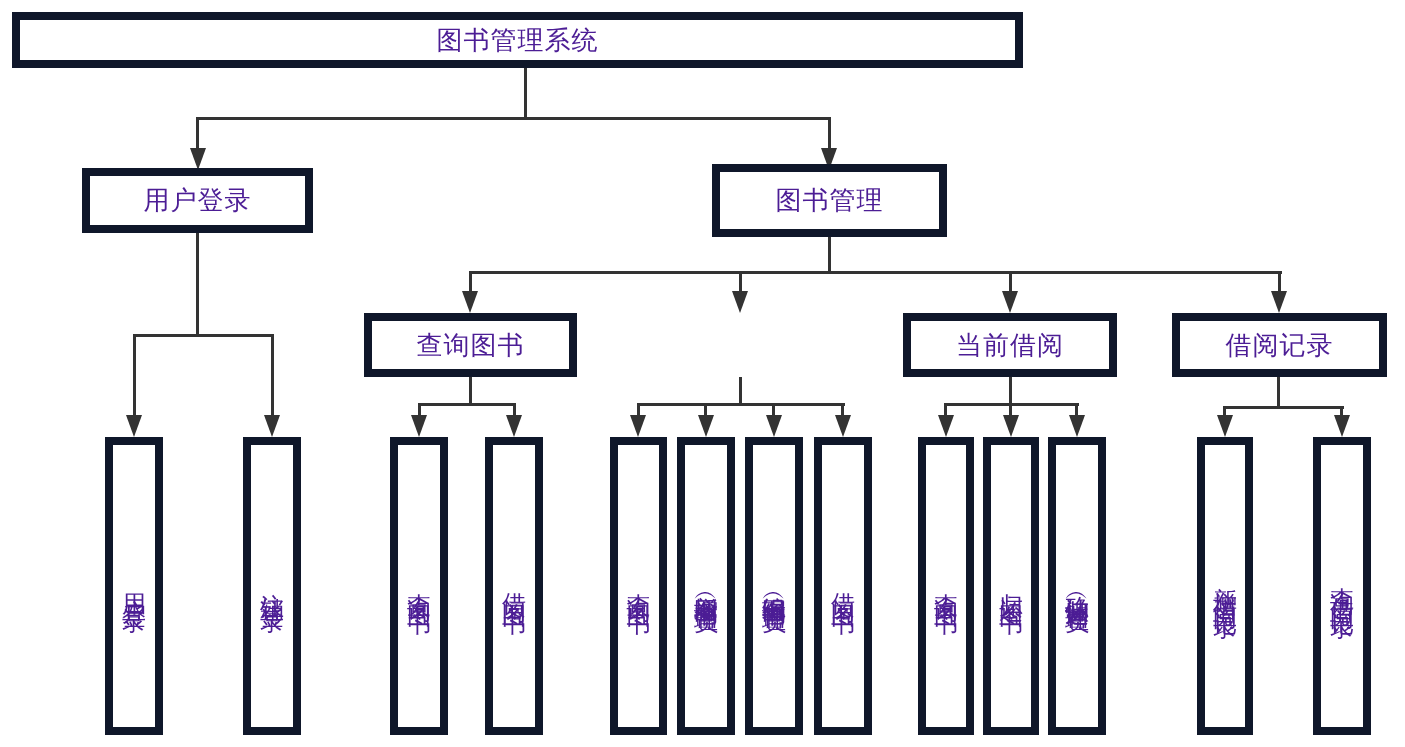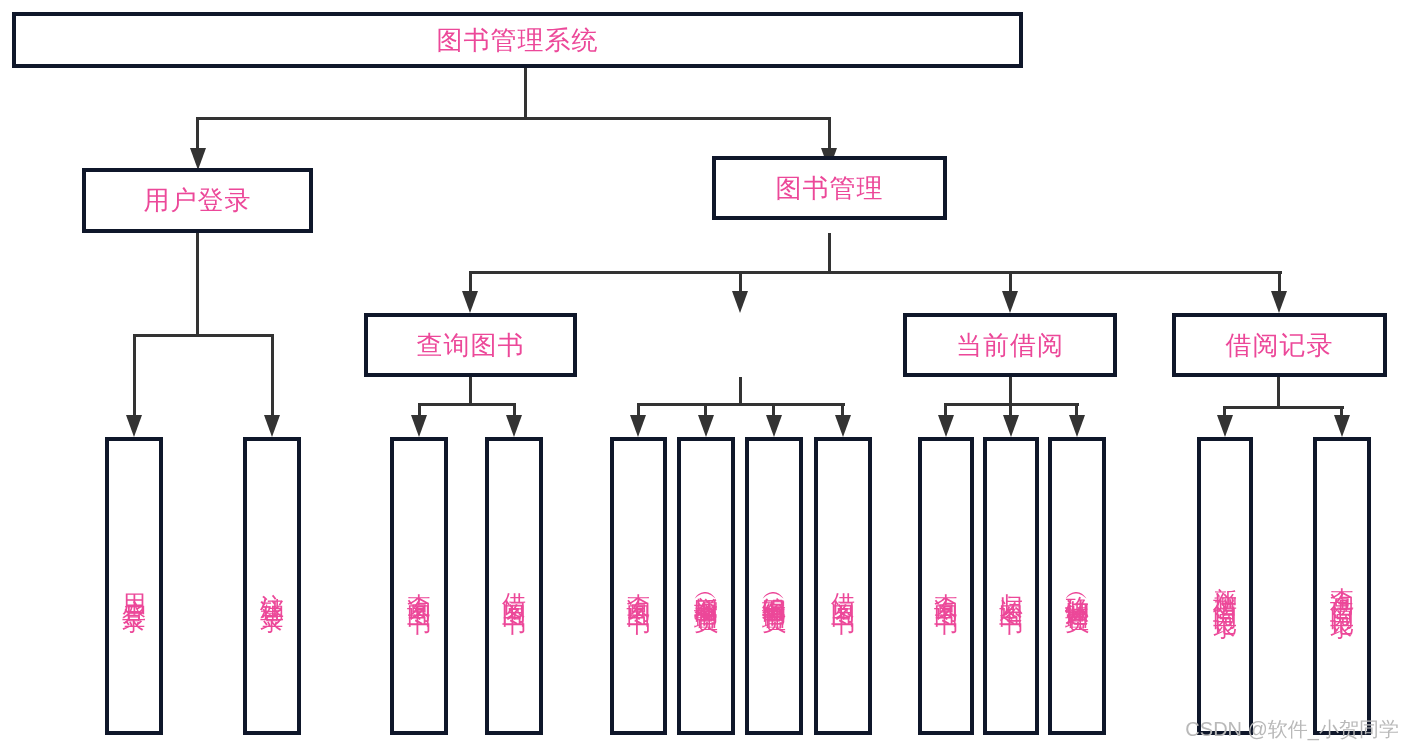--- a/index.html
+++ b/index.html
@@ -2,21 +2,21 @@
 <html><head>
 <meta charset="utf-8">
 <style>
   html,body{margin:0;padding:0;background:#ffffff;}
   #canvas{
     position:relative;width:1405px;height:747px;background:#ffffff;overflow:hidden;
     font-family:"Liberation Sans","DejaVu Sans",sans-serif;
   }
   .box{
     position:absolute;box-sizing:border-box;background:#ffffff;
-    border:4px solid #0f172a;color:#ec4899;
+    border:8px solid #0f172a;color:#4c1d95;
     display:flex;align-items:center;justify-content:center;
     z-index:2;
   }
   .box.h{font-size:26px;letter-spacing:1px;white-space:nowrap;}
   .box.v{
     writing-mode:vertical-rl;text-orientation:mixed;
     font-size:24px;letter-spacing:6px;line-height:1;
   }
   .box.v.long{letter-spacing:2px;}
   .vline,.hline{position:absolute;background:#333333;z-index:1;}
@@ -38,21 +38,21 @@
   <div class="box h" style="left:12px;top:12px;width:1011px;height:56px">图书管理系统</div>
 
   <div class="vline" style="left:524px;top:68px;width:3px;height:51px"></div>
   <div class="hline" style="left:196px;top:117px;width:634px;height:3px"></div>
   <div class="vline" style="left:196px;top:117px;width:3px;height:33px"></div>
   <div class="arrow" style="left:190px;top:148px"></div>
   <div class="vline" style="left:828px;top:117px;width:3px;height:33px"></div>
   <div class="arrow" style="left:821px;top:148px"></div>
 
   <div class="box h" style="left:82px;top:168px;width:231px;height:65px">用户登录</div>
-  <div class="box h" style="left:712px;top:156px;width:235px;height:64px">图书管理</div>
+  <div class="box h" style="left:712px;top:164px;width:235px;height:73px">图书管理</div>
 
   <div class="vline" style="left:196px;top:233px;width:3px;height:103px"></div>
   <div class="hline" style="left:133px;top:334px;width:141px;height:3px"></div>
   <div class="vline" style="left:133px;top:334px;width:3px;height:83px"></div>
   <div class="arrow" style="left:126px;top:415px"></div>
   <div class="vline" style="left:271px;top:334px;width:3px;height:83px"></div>
   <div class="arrow" style="left:264px;top:415px"></div>
 
   <div class="vline" style="left:828px;top:233px;width:3px;height:40px"></div>
   <div class="hline" style="left:469px;top:271px;width:813px;height:3px"></div>
@@ -114,15 +114,14 @@
   <div class="box v long" style="left:745px;top:437px;width:58px;height:298px">编辑图书（管理员）</div>
   <div class="box v" style="left:814px;top:437px;width:58px;height:298px">借阅图书</div>
 
   <div class="box v" style="left:918px;top:437px;width:56px;height:298px">查询图书</div>
   <div class="box v" style="left:983px;top:437px;width:56px;height:298px">归还图书</div>
   <div class="box v long" style="left:1048px;top:437px;width:58px;height:298px">确认归还（管理员）</div>
 
   <div class="box v" style="left:1197px;top:437px;width:56px;height:298px">新增借阅记录</div>
   <div class="box v" style="left:1313px;top:437px;width:58px;height:298px">查询借阅记录</div>
 
-  <div class="watermark">CSDN @软件_小贺同学</div>
 
 </div>
 
 </body></html>

